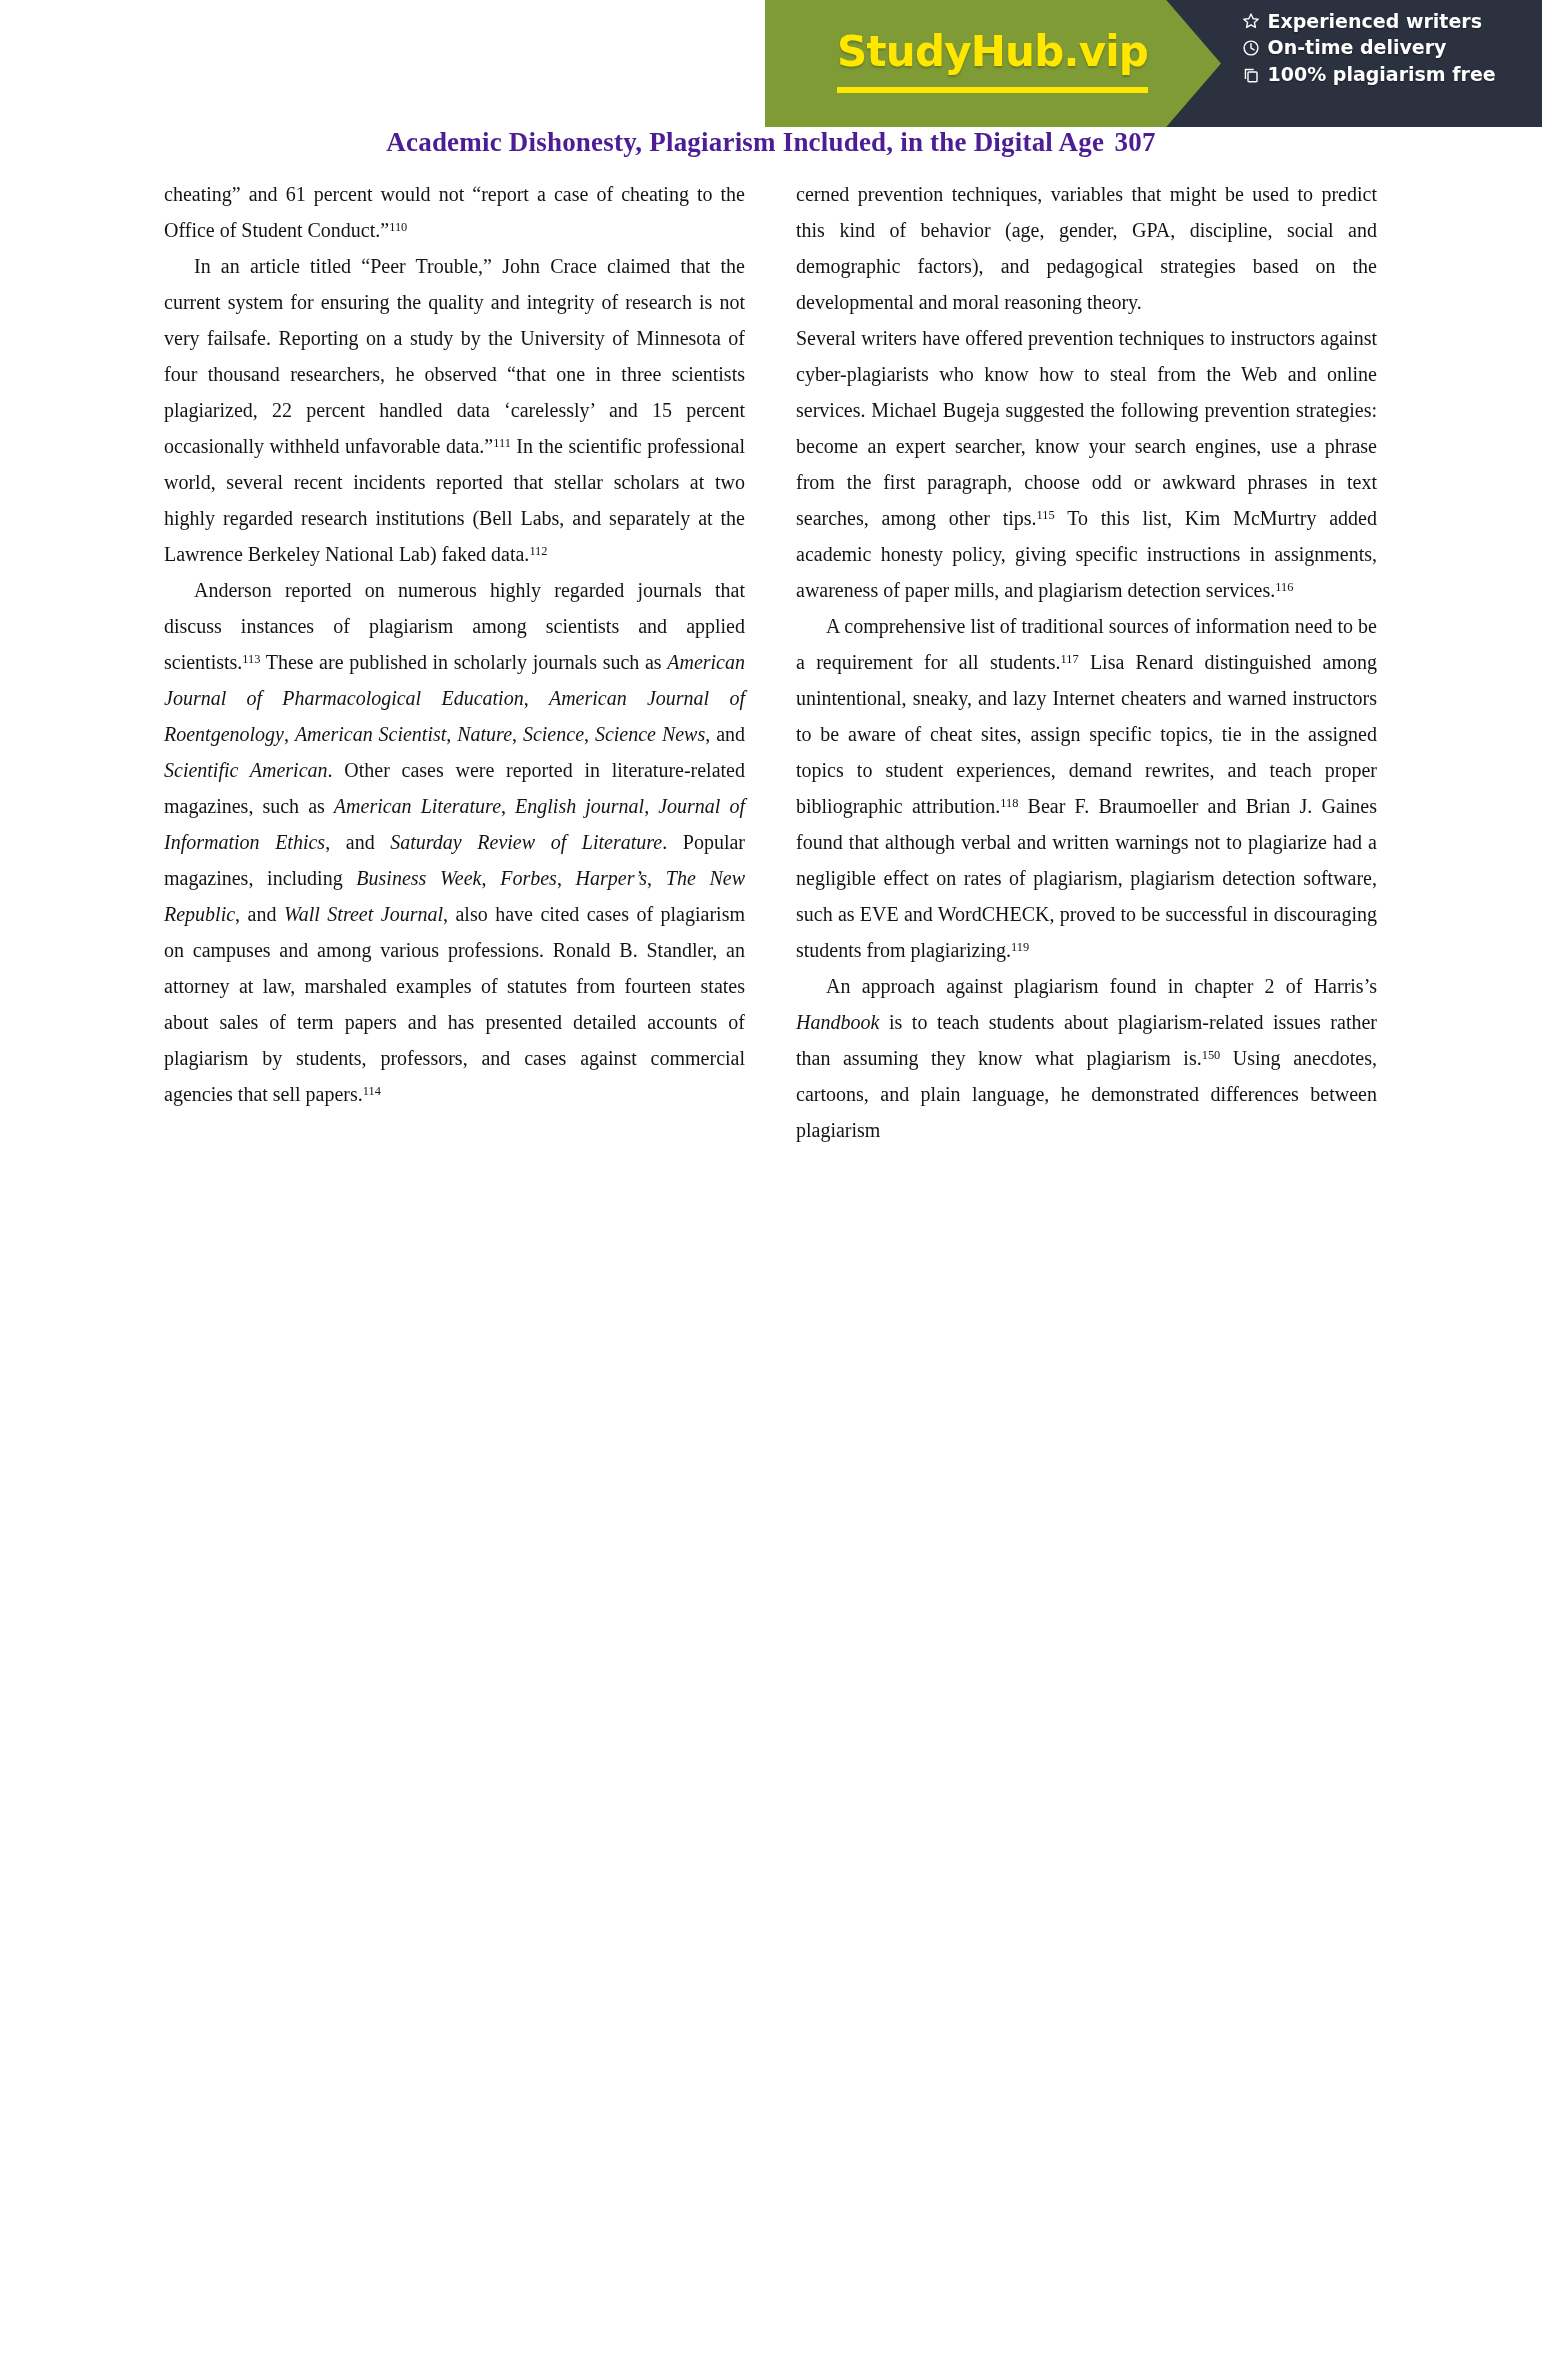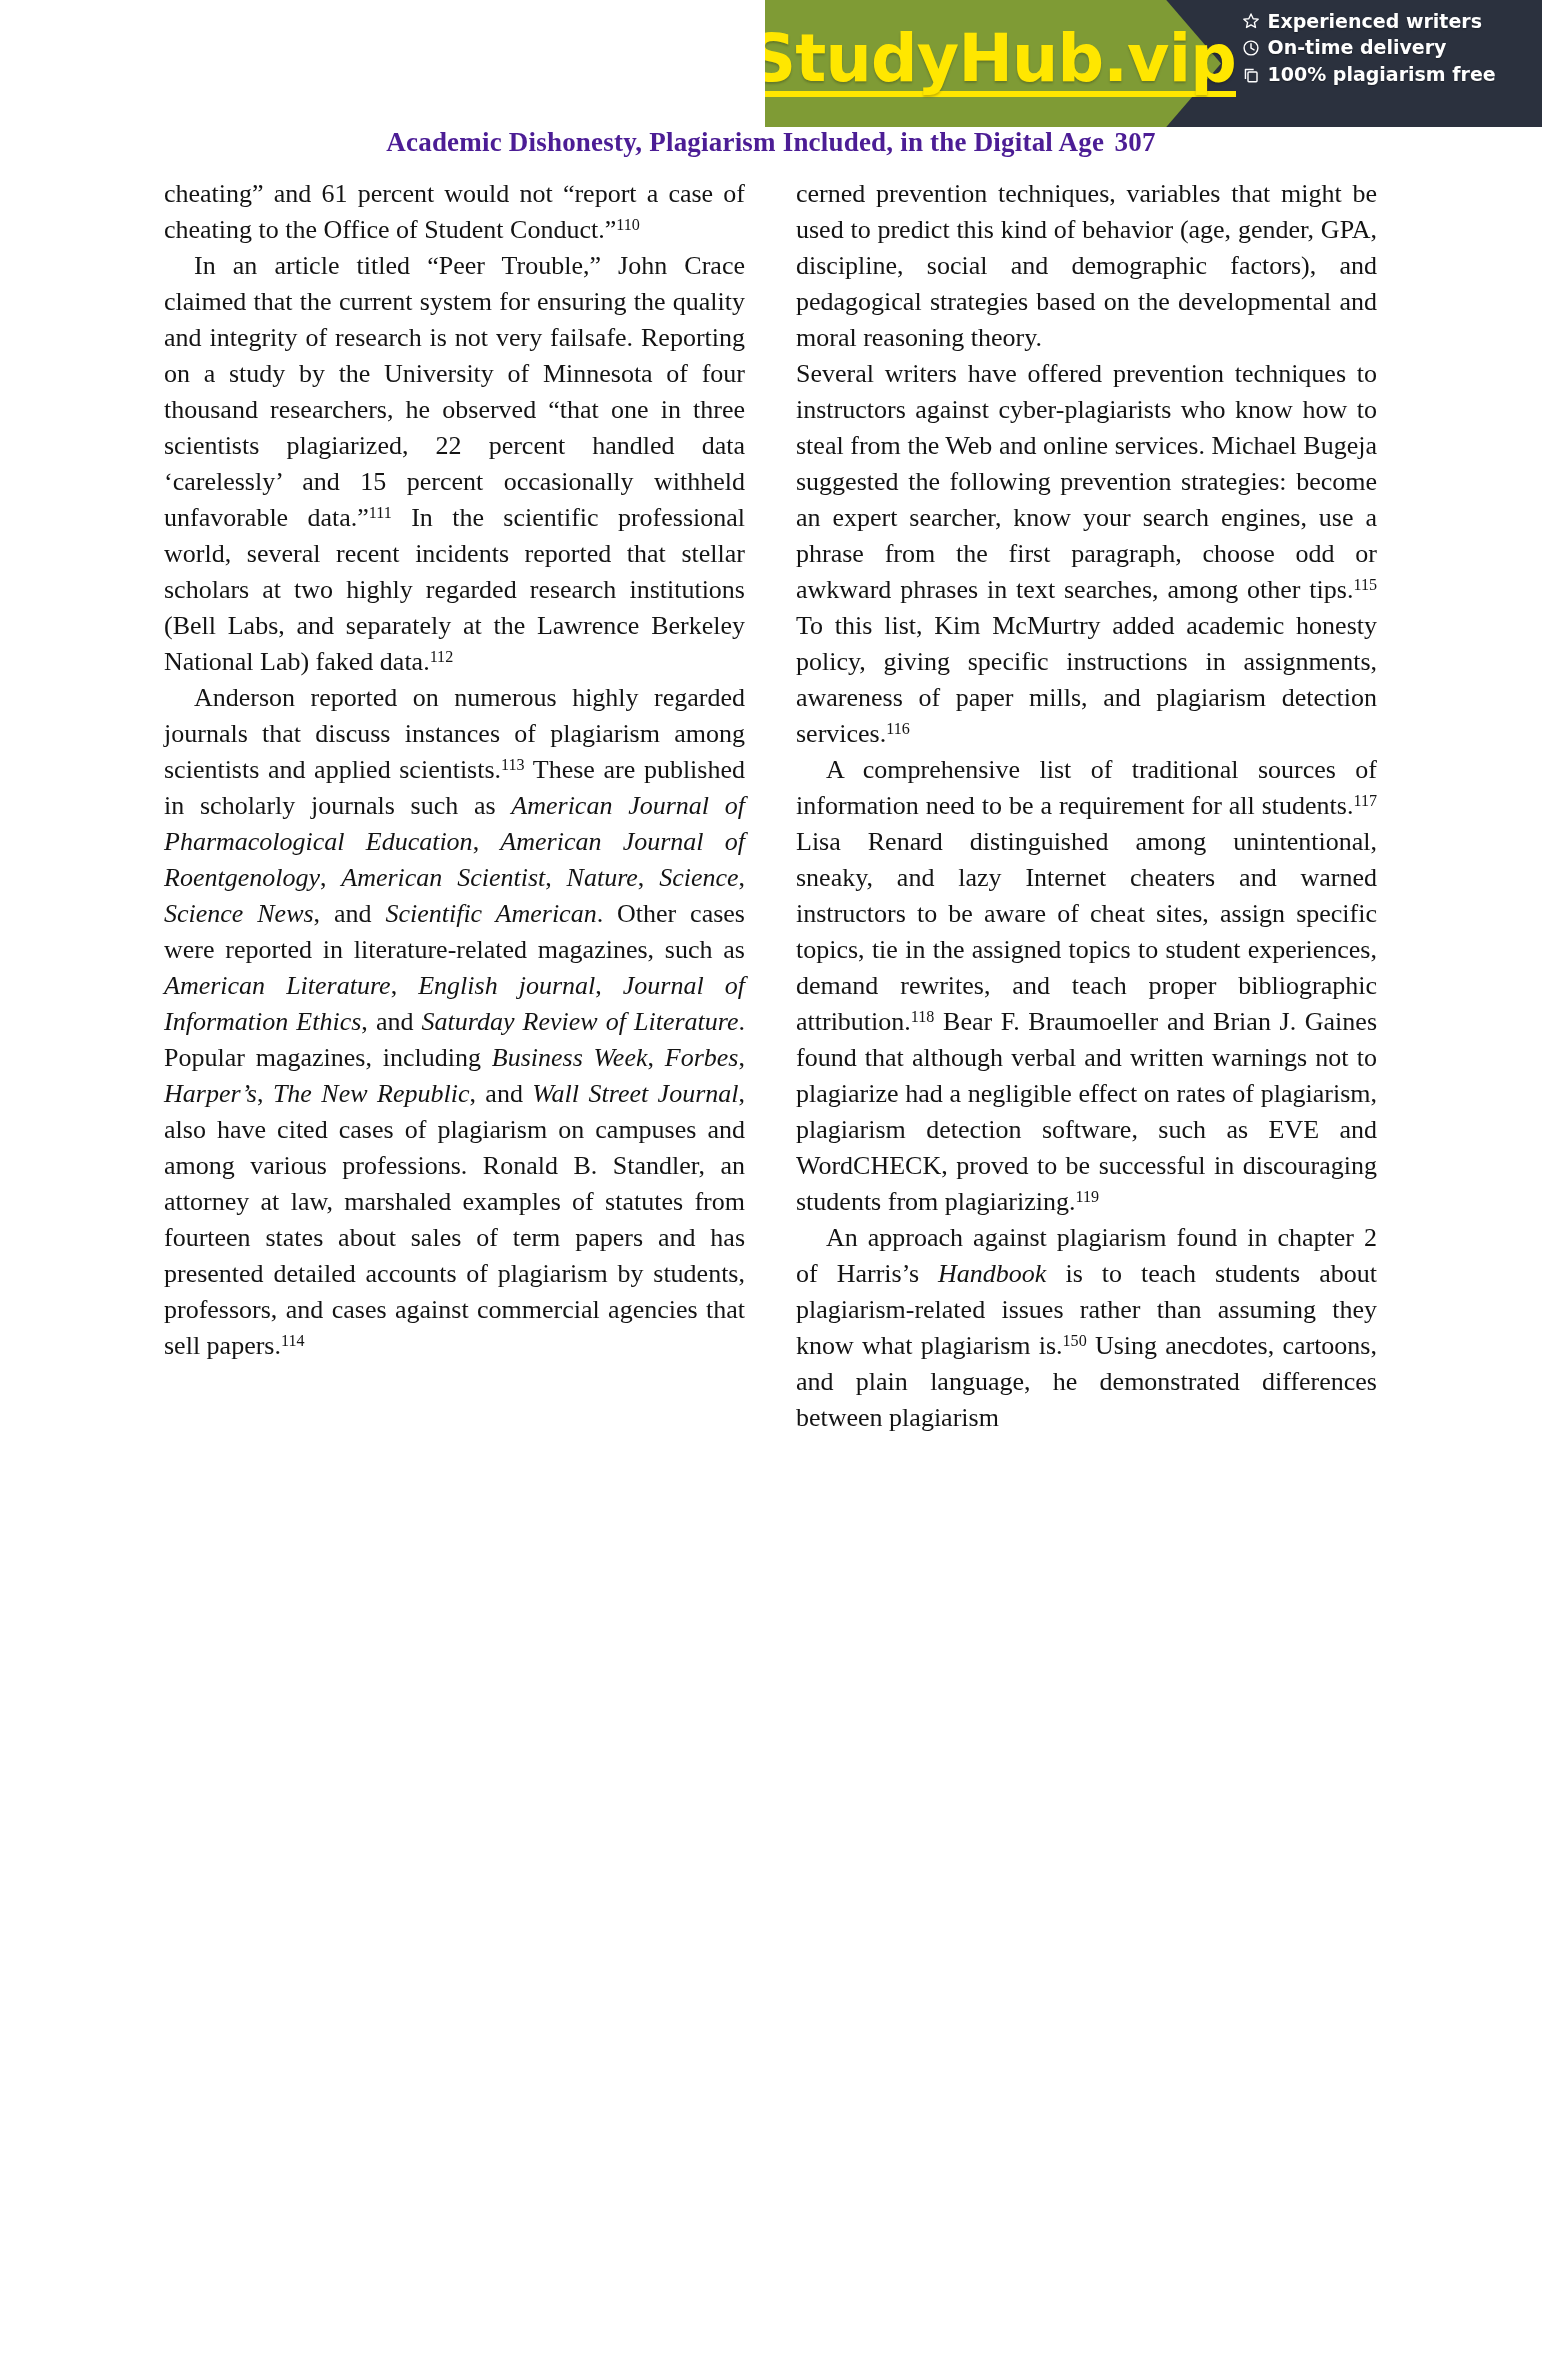--- a/index.html
+++ b/index.html
@@ -49,26 +49,26 @@
     top: 5.3px;
     width: 422px;
     height: 113px;
     display: flex;
     align-items: center;
     justify-content: center;
   }
   #watermark .wm-logo-text {
     font-family: "DejaVu Sans", "Liberation Sans", sans-serif;
     font-weight: bold;
-    font-size: 65px;
+    font-size: 42px;
     line-height: 1;
     color: #ffe700;
     letter-spacing: -0.8px;
     border-bottom: 6.8px solid #ffe700;
-    padding-bottom: 0;
+    padding-bottom: 14px;
     text-shadow: 0 1.5px 2.3px rgba(0,0,0,0.22);
     white-space: nowrap;
   }
   #watermark .wm-features {
     position: absolute;
     left: 477px;
     top: 10.5px;
     width: 286px;
     display: flex;
     flex-direction: column;
@@ -122,21 +122,21 @@
     display: flex;
     gap: 51px;
   }
   .column {
     width: 581px;
   }
   .para {
     margin: 0;
     text-align: justify;
     text-justify: inter-word;
-    font-size: 26px;
+    font-size: 20px;
     line-height: 36px;
     hyphens: none;
     color: #141414;
   }
   .para.indent { text-indent: 30px; }
   .para.cont { text-indent: 0; }
   .subhead {
     margin: 0;
     padding-top: 22.6px;
     font-size: 24.5px;

